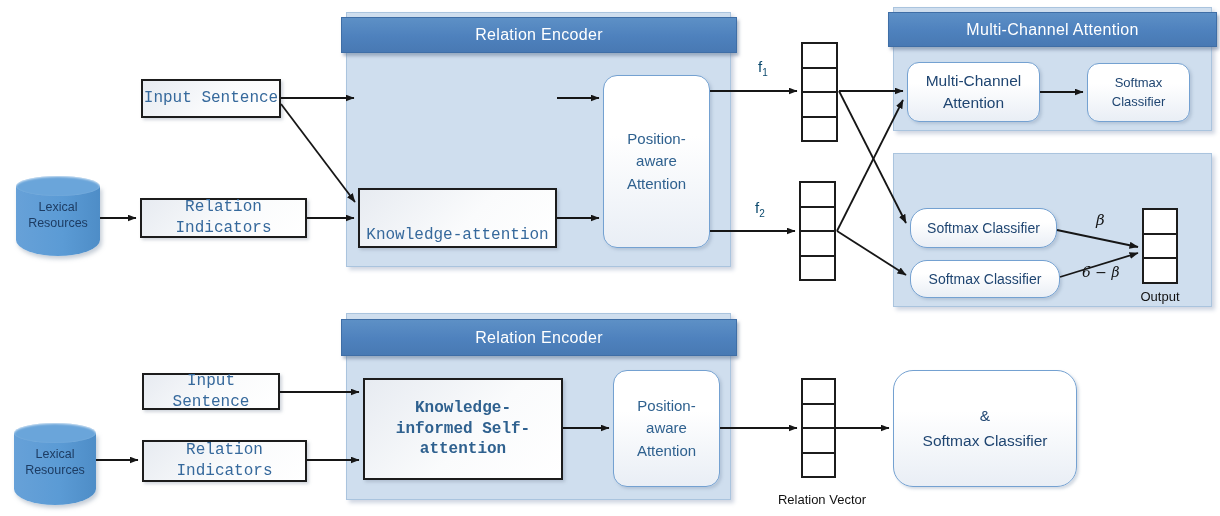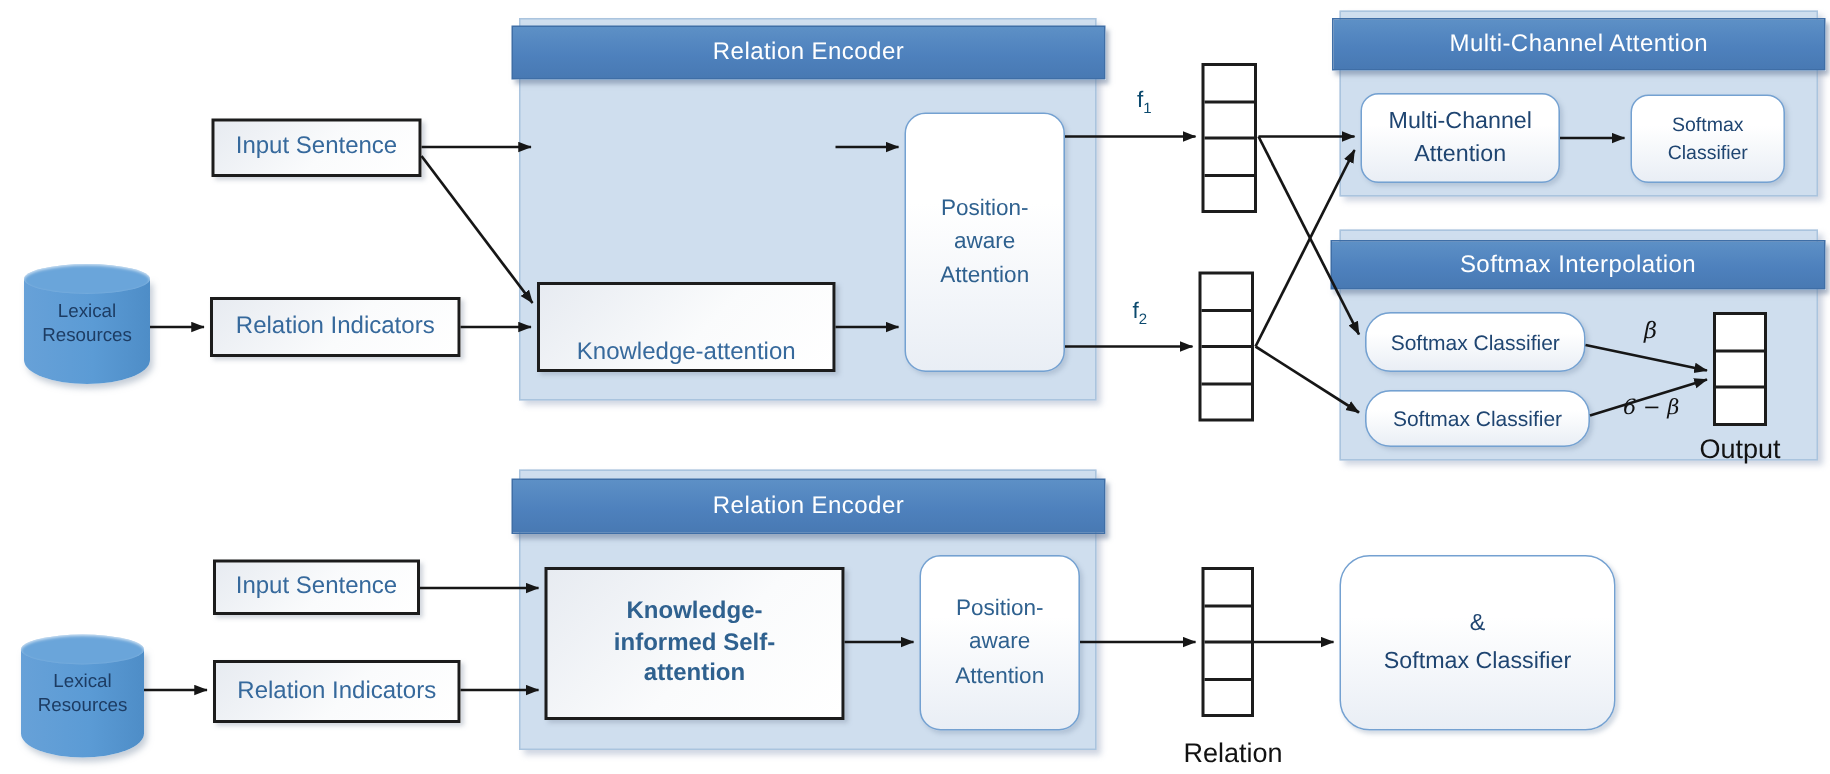--- a/index.html
+++ b/index.html
@@ -20,21 +20,21 @@
     box-shadow:2px 3px 3px rgba(100,120,150,.5);
     display:flex;align-items:center;justify-content:center;
     color:#ffffff;font-size:16px;letter-spacing:.3px;
   }
   
   .wbox{
     background:linear-gradient(135deg,#e7ebf1 0%, #fafbfc 55%, #ffffff 100%);
     border:2px solid #1c1c1c;
     box-shadow:2px 2px 3px rgba(120,135,155,.35);
     display:flex;align-items:center;justify-content:center;text-align:center;
-    color:#36699c;font-size:16px;line-height:1.3;
+    color:#36699c;font-size:16px;line-height:1.3;font-family:Liberation Mono, monospace;
   }
   
   .rbox{
     background:linear-gradient(to bottom,#ffffff 35%, #e9eef5 100%);
     border:1.5px solid #74a1d1;
     box-shadow:2px 2px 3px rgba(130,150,175,.35);
     display:flex;align-items:center;justify-content:center;text-align:center;
     color:#2f618f;font-size:15px;line-height:1.5;
   }
   
@@ -54,42 +54,39 @@
     position:absolute;left:0;right:0;top:-10px;height:20px;border-radius:50%;
     background:#6aa5da;box-shadow:inset 0 1px 2px rgba(255,255,255,.65);
   }
   .cyl-label{
     position:relative;padding-top:13px;text-align:center;
     color:#1d3c63;font-size:12.5px;line-height:1.3;
   }
   .freelabel{color:#0c4a6e;font-size:15px;}
   .freelabel sub{font-size:10px;}
   .greek{font-family:"DejaVu Serif", serif;font-style:italic;font-size:15px;color:#121212;}
-  .smalllabel{color:#121212;font-size:18px;text-align:center;}
+  .smalllabel{color:#121212;font-size:13px;text-align:center;}
   .navy{color:#1f4571;}
   #arrows{position:absolute;left:0;top:0;pointer-events:none;}
 </style>
 </head>
 <body>
 
 <div id="stage">
 
   <div class="abs panel-body" style="left:346px;top:12px;width:385px;height:255px;"></div>
   <div class="abs panel-body" style="left:893px;top:7px;width:319px;height:124px;"></div>
   <div class="abs panel-body" style="left:893px;top:153px;width:319px;height:154px;"></div>
   <div class="abs panel-body" style="left:346px;top:313px;width:385px;height:187px;"></div>
 
   <div class="abs panel-header" style="left:341px;top:17px;width:396px;height:36px;">
     <span>Relation Encoder</span>
   </div>
   <div class="abs panel-header" style="left:888px;top:12px;width:329px;height:35px;">
     <span>Multi-Channel Attention</span>
-  </div>
-  <div class="abs panel-header" style="left:887px;top:160px;width:330px;height:33px;">
-    <span>Softmax Interpolation</span>
   </div>
   <div class="abs panel-header" style="left:341px;top:319px;width:396px;height:37px;">
     <span>Relation Encoder</span>
   </div>
 
   <div class="abs cylinder" style="left:16px;top:186px;width:84px;height:70px;">
     <div class="cyl-top"></div>
     <div class="cyl-label">Lexical Resources</div>
   </div>
 

